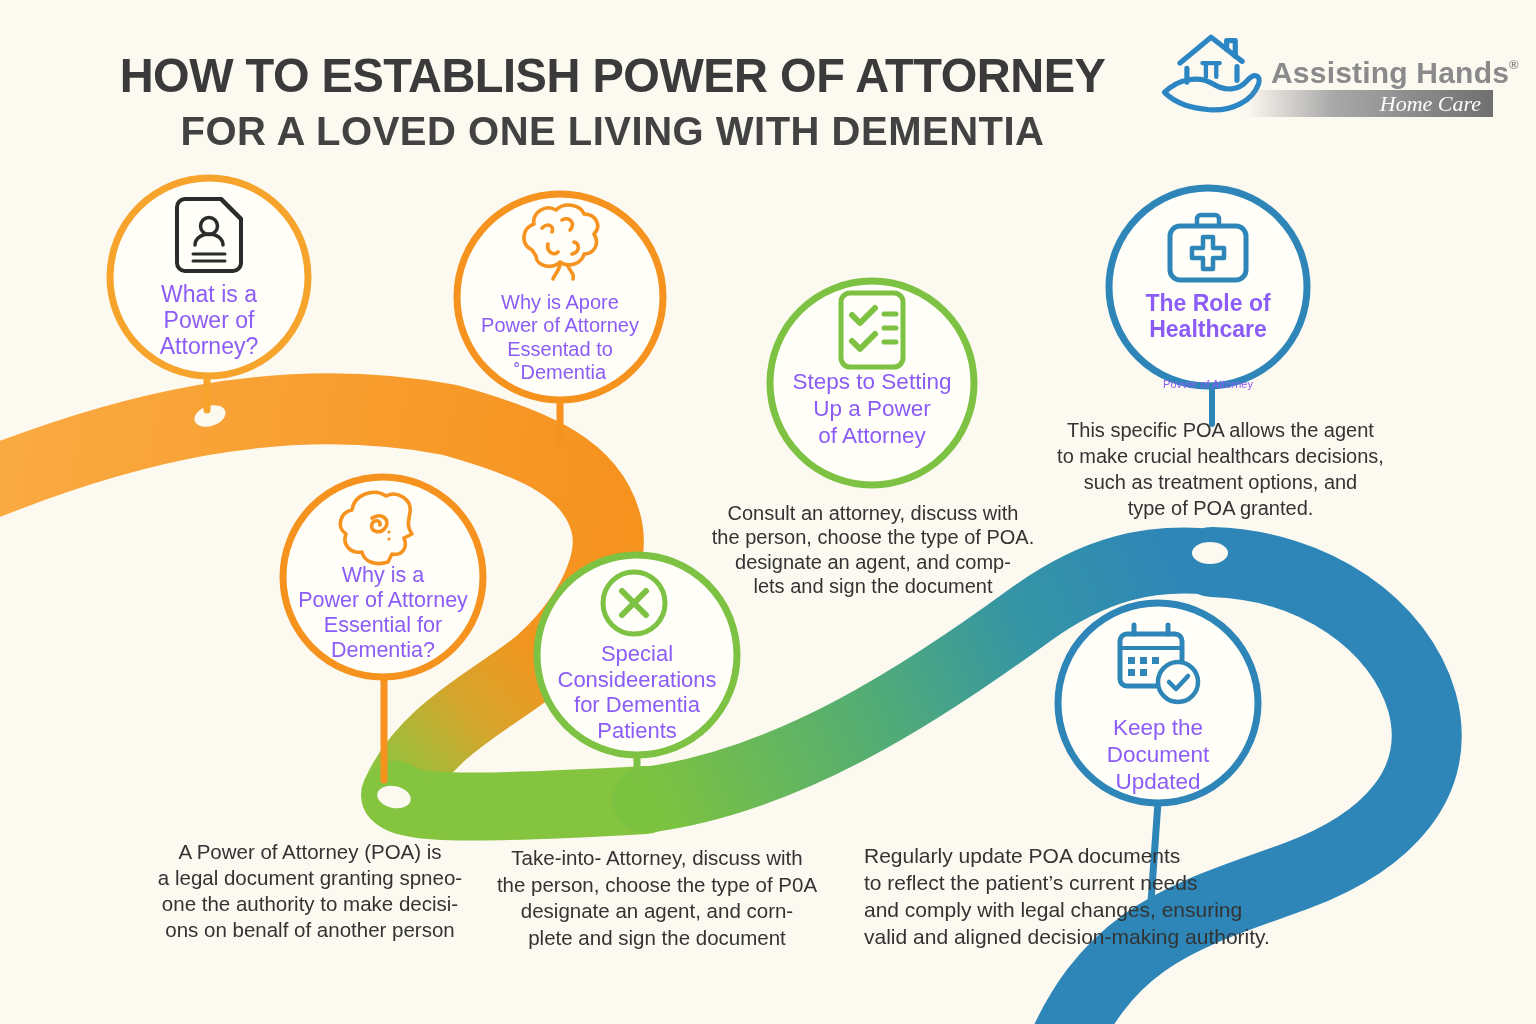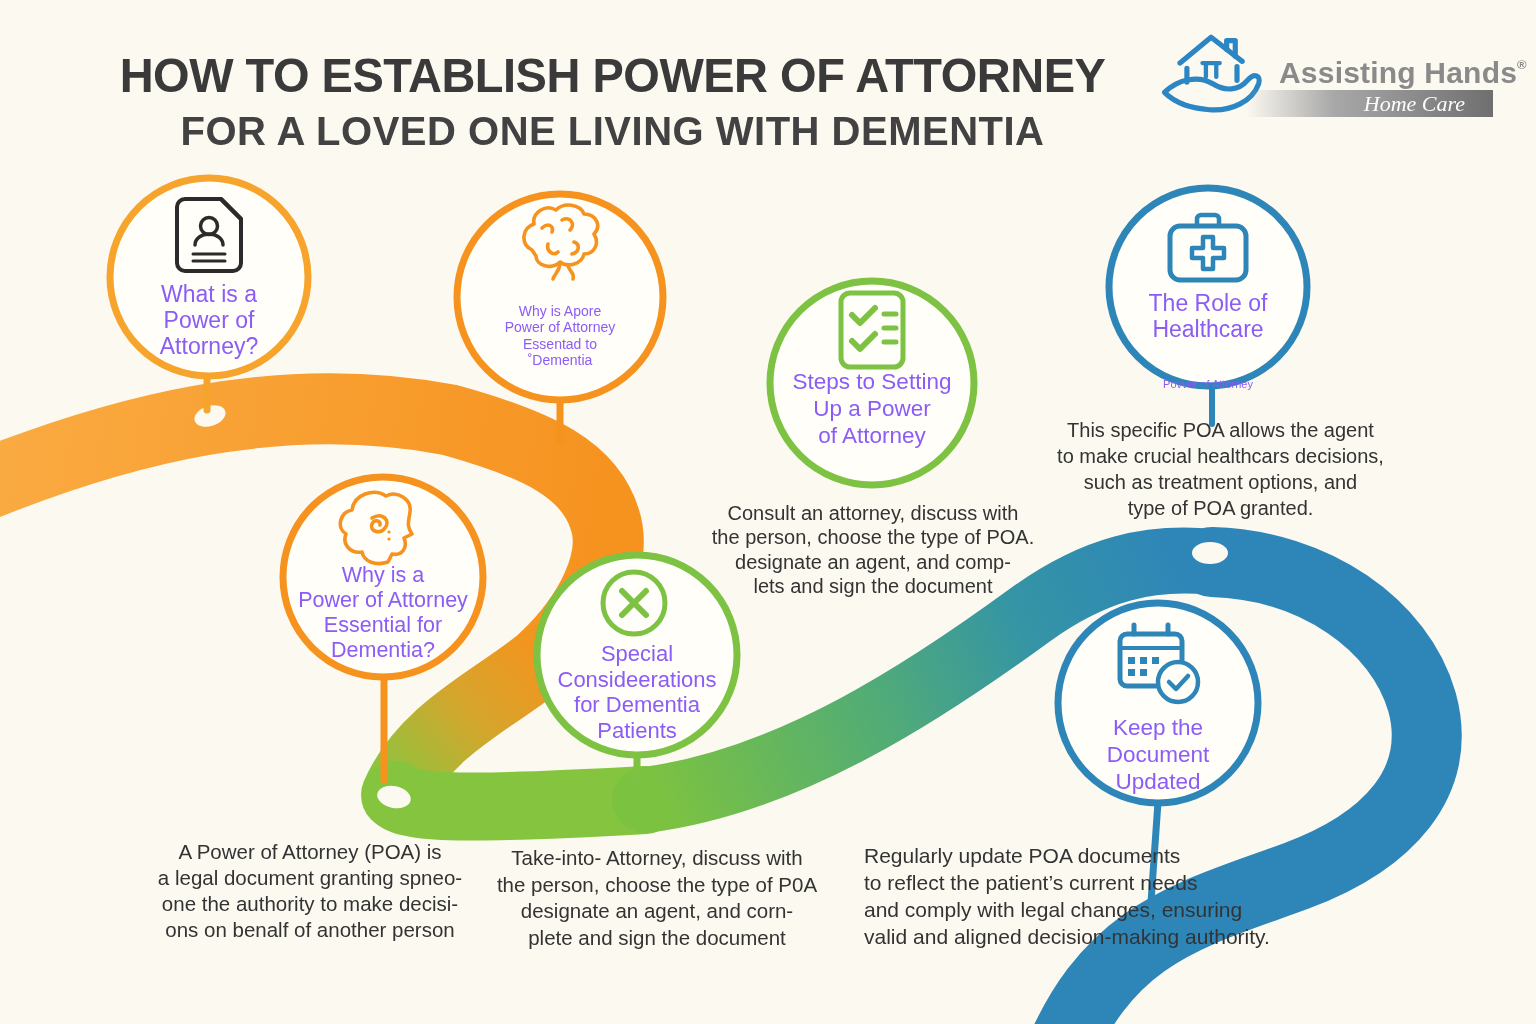--- a/index.html
+++ b/index.html
@@ -7,25 +7,25 @@
   .stage{position:relative;width:1536px;height:1024px;overflow:hidden;background:#FCF9F1;margin:0 auto;}
   .layer{position:absolute;left:0;top:0;}
   .t1{position:absolute;left:55px;top:47px;width:1115px;text-align:center;
       font-size:47px;font-weight:bold;color:#3a3a3a;letter-spacing:-0.5px;transform:scaleY(1.04);}
   .t2{position:absolute;left:55px;top:109px;width:1115px;text-align:center;
       font-size:40px;font-weight:bold;color:#424242;letter-spacing:0.5px;}
   .lbl{position:absolute;text-align:center;white-space:pre-line;color:#8b5cf6;}
   .par{position:absolute;white-space:pre-line;color:#333;}
   .center{text-align:center;}
   .brand-row{position:absolute;left:1148px;top:30px;width:360px;height:95px;}
-  .brand-name{position:absolute;left:131px;top:26px;font-size:30px;font-weight:bold;color:#8a8a8a;letter-spacing:0.2px;white-space:nowrap;}
+  .brand-name{position:absolute;left:123px;top:26px;font-size:30px;font-weight:bold;color:#8a8a8a;letter-spacing:0.2px;white-space:nowrap;}
   .brand-reg{font-size:13px;vertical-align:14px;color:#8a8a8a;}
   .brand-bar{position:absolute;left:98px;top:60px;width:247px;height:27px;
      background:linear-gradient(90deg, rgba(180,180,180,0) 0%, #a9a9a9 35%, #6f6f6f 100%);
-     display:flex;align-items:center;justify-content:flex-end;padding-right:28px;box-sizing:border-box;}
+     display:flex;align-items:center;justify-content:flex-end;padding-right:12px;box-sizing:border-box;}
   .brand-tag{font-family:"Liberation Serif",serif;font-style:italic;font-size:22px;color:#fdfdfd;}
 </style>
 </head>
 <body>
 
 <div class="stage">
 
   <svg class="layer" width="1536" height="1024" viewBox="0 0 1536 1024">
     <defs>
       <linearGradient id="gradO" gradientUnits="userSpaceOnUse" x1="-40" y1="460" x2="620" y2="560">
@@ -152,28 +152,28 @@
     </svg>
     <div class="brand-name"><span>Assisting Hands</span><span class="brand-reg">®</span></div>
     <div class="brand-bar">
       <span class="brand-tag">Home Care</span>
     </div>
   </div>
 
   <div class="lbl" style="left:109px;top:281px;width:200px;font-size:23px;line-height:1.13;">What is a
 Power of
 Attorney?</div>
-  <div class="lbl" style="left:448px;top:303px;width:224px;font-size:14px;line-height:1.17;">Why is Apore
+  <div class="lbl" style="left:448px;top:291px;width:224px;font-size:20px;line-height:1.17;">Why is Apore
 Power of Attorney
 Essentad to
 ˚Dementia</div>
   <div class="lbl" style="left:760px;top:368px;width:224px;font-size:22.5px;line-height:1.2;">Steps to Setting
 Up a Power
 of Attorney</div>
-  <div class="lbl" style="left:1106px;top:291px;width:204px;font-size:23px;line-height:1.12;"><span style="white-space:pre-line;">The Role of
+  <div class="lbl" style="left:1106px;top:291px;width:204px;font-size:23px;line-height:1.12;"><span style="white-space:pre-line;font-weight:bold;">The Role of
 Healthcare</span><br>
     <span style="font-size:11px;">Povver of Attorney</span></div>
   <div class="lbl" style="left:273px;top:563px;width:220px;font-size:21.5px;line-height:1.17;">Why is a
 Power of Attorney
 Essential for
 Dementia?</div>
   <div class="lbl" style="left:527px;top:641px;width:220px;font-size:22px;line-height:1.17;">Special
 Consideerations
 for Dementia
 Patients</div>

